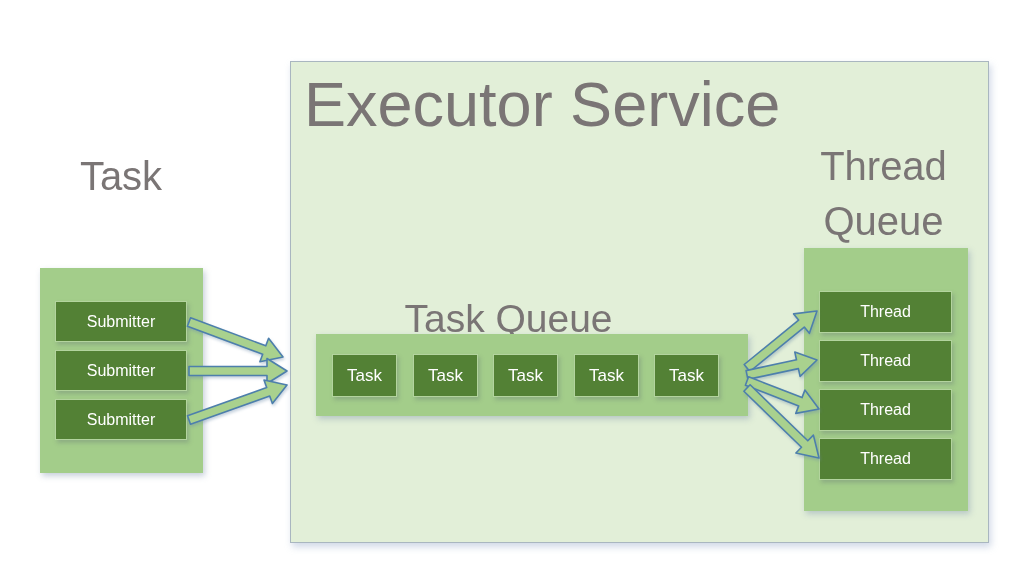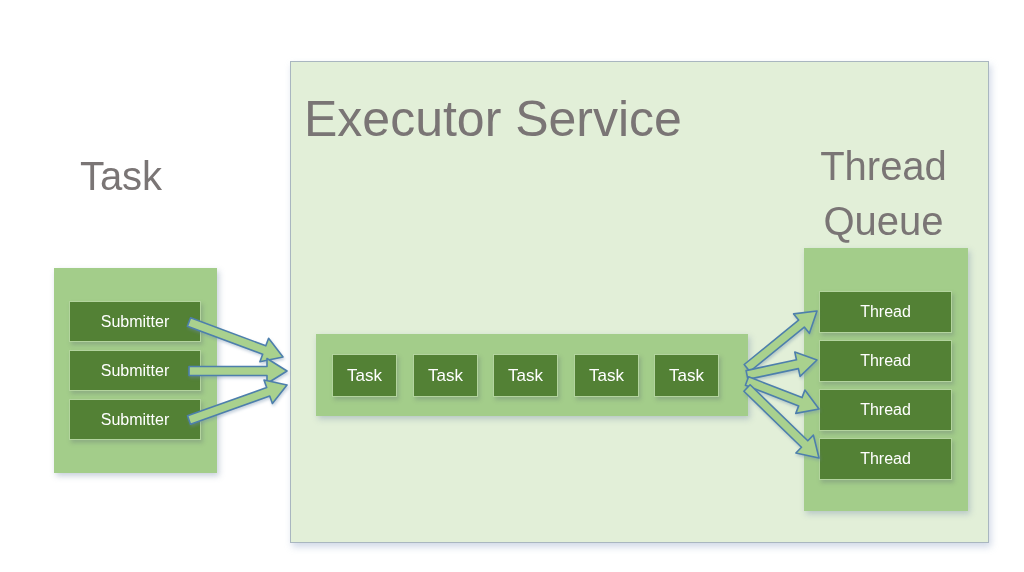--- a/index.html
+++ b/index.html
@@ -23,36 +23,36 @@
     position:absolute;
     background:var(--node-bg,#538135);
     border:1px solid var(--node-border,#b3d49e);
     color:var(--node-text,#ffffff);
     display:flex; align-items:center; justify-content:center;
     box-shadow:2px 3px 4px rgba(110,130,120,.4);
     box-sizing:border-box;
   }
   
   .submitters-heading { left:8px; top:150px; width:226px; }
-  .submitters-group { left:40px; top:268px; width:163px; height:205px;margin-left:14px; }
+  .submitters-group { left:40px; top:268px; width:163px; height:205px; }
   .submitters-group .node { left:15px; width:132px; height:41px; font-size:16px; }
   .submitters-group .node:nth-child(1) { top:33px; }
   .submitters-group .node:nth-child(2) { top:82px; }
   .submitters-group .node:nth-child(3) { top:131px; }
   
   .executor-box {
     position:absolute; left:290px; top:61px; width:699px; height:482px;
     background:var(--executor-bg,#e2efd8);
     border:1px solid #a9b6c0;
     box-shadow:2px 4px 7px rgba(140,160,195,.4);
     box-sizing:border-box;
   }
   .executor-title {
-    position:absolute; left:13px; top:26px;
-    font-size:50px; line-height:62px;
+    position:absolute; left:13px; top:11px;
+    font-size:63px; line-height:62px;
     color:var(--heading-text,#7a7575); white-space:nowrap;
   }
   
   .pool-heading { left:500px; top:77px; width:185px; line-height:55px; }
   .pool-group { left:513px; top:186px; width:164px; height:263px; }
   .pool-group .node { left:15px; width:133px; height:42px; font-size:16px; }
   .pool-group .node:nth-child(1) { top:43px; }
   .pool-group .node:nth-child(2) { top:92px; }
   .pool-group .node:nth-child(3) { top:141px; }
   .pool-group .node:nth-child(4) { top:190px; }
@@ -98,20 +98,21 @@
       <div>Queue</div>
     </div>
 
     <div class="group pool-group">
       <div class="node">Thread</div>
       <div class="node">Thread</div>
       <div class="node">Thread</div>
       <div class="node">Thread</div>
     </div>
 
+    <div class="heading queue-heading">Task Queue</div>
 
     <div class="group queue-group">
       <div class="node">Task</div>
       <div class="node">Task</div>
       <div class="node">Task</div>
       <div class="node">Task</div>
       <div class="node">Task</div>
     </div>
   </div>
 

